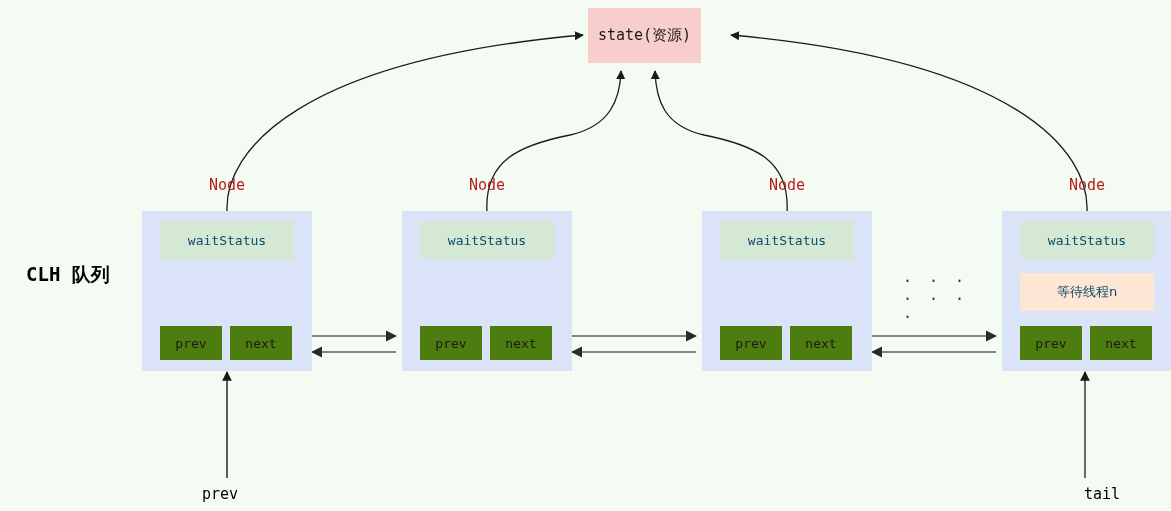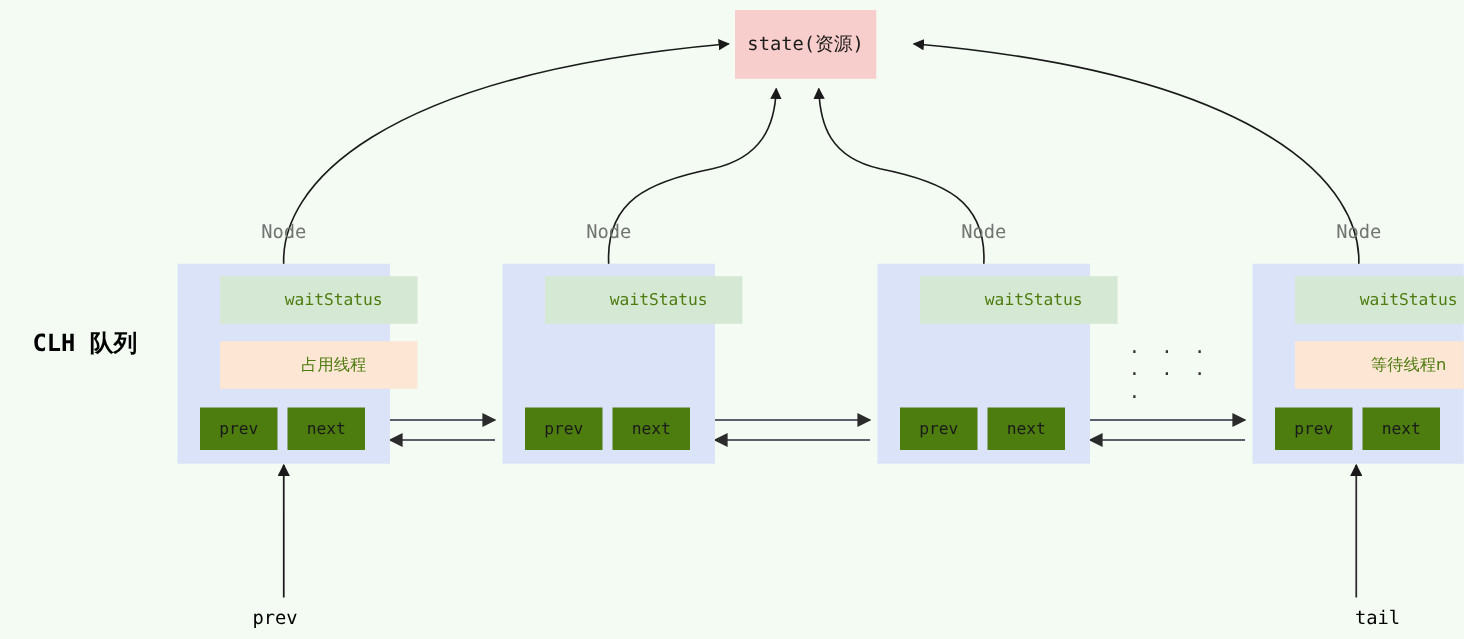--- a/index.html
+++ b/index.html
@@ -38,33 +38,33 @@
   }
   .node.n0{left:142px;}
   .node.n1{left:402px;}
   .node.n2{left:702px;}
   .node.n3{left:1002px;}
 
   .node-label{
     position:absolute;
     top:176px;width:170px;
     text-align:center;
-    font-size:15px;color:#737373;
+    font-size:15px;color:#b91c1c;
     font-family:"DejaVu Sans Mono","Liberation Mono",monospace;
   }
   .node-label.n0{left:142px;}
   .node-label.n1{left:402px;}
   .node-label.n2{left:702px;}
   .node-label.n3{left:1002px;}
 
   .slot{
     position:absolute;
-    left:34px;width:134px;height:38px;
+    left:18px;width:134px;height:38px;
     display:flex;align-items:center;justify-content:center;
-    font-size:13px;color:#4d7c0f;white-space:nowrap;padding-left:24px;
+    font-size:13px;color:#0c4a6e;white-space:nowrap;
   }
   .slot.wait{top:10px;background:#d5e8d4;
     font-family:"DejaVu Sans Mono","Liberation Mono",monospace;}
   .slot.thread{top:62px;background:#fde6d4;
     font-family:"DejaVu Sans","Liberation Sans",sans-serif;font-size:13px;}
 
   .ptr{
     position:absolute;top:115px;height:34px;width:62px;
     background:#4d7c0f;
     display:flex;align-items:center;justify-content:center;
@@ -131,21 +131,20 @@
 
   <div class="clh-label">CLH 队列</div>
 
   <div class="node-label n0">Node</div>
   <div class="node-label n1">Node</div>
   <div class="node-label n2">Node</div>
   <div class="node-label n3">Node</div>
 
   <div class="node n0">
     <div class="slot wait">waitStatus</div>
-    <div class="slot thread">占用线程</div>
     <div class="ptr prev">prev</div>
     <div class="ptr next">next</div>
   </div>
 
   <div class="node n1">
     <div class="slot wait">waitStatus</div>
     <div class="ptr prev">prev</div>
     <div class="ptr next">next</div>
   </div>
 

